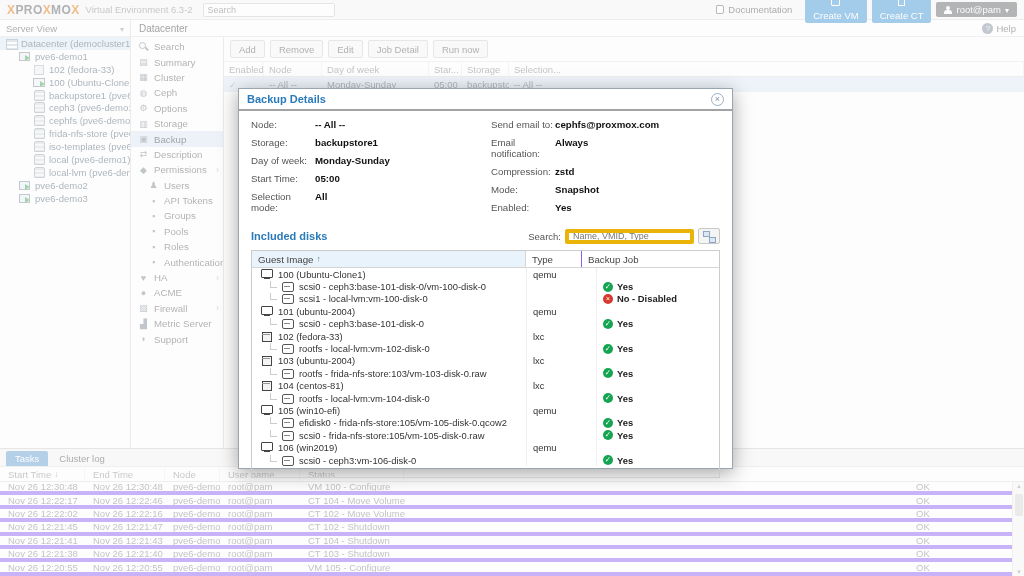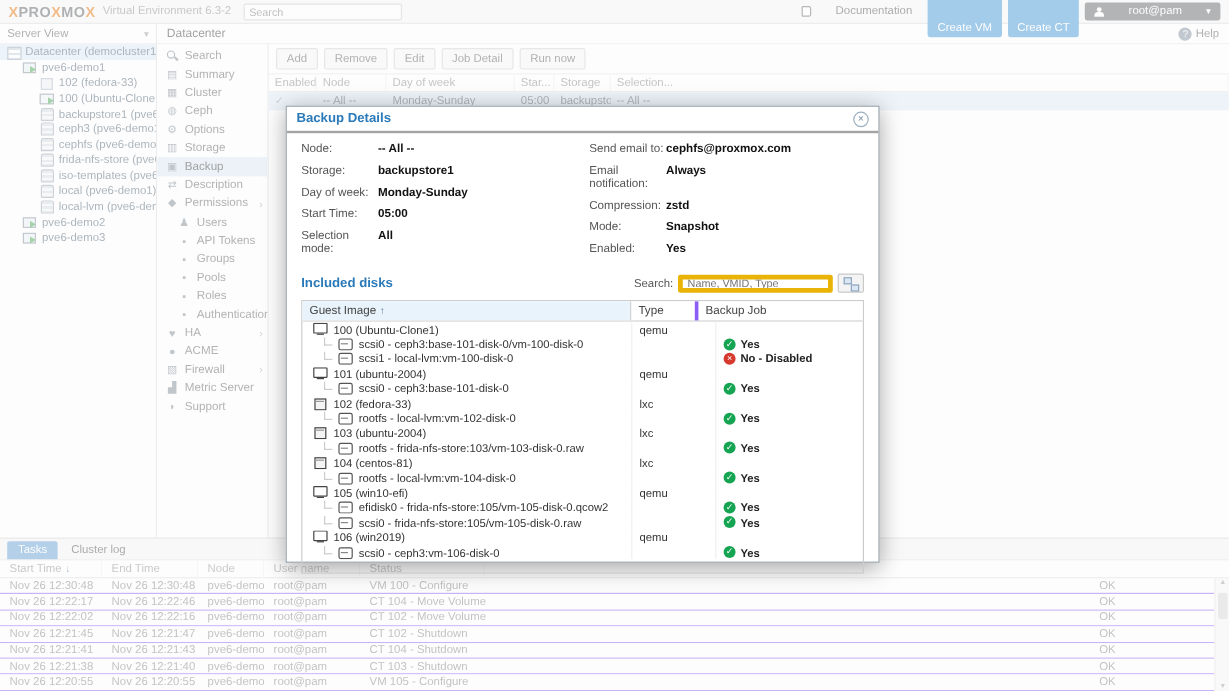--- a/index.html
+++ b/index.html
@@ -9,21 +9,21 @@
 
   
   #header{position:absolute;top:0;left:0;right:0;height:20px;background:#f5f5f5;
     border-bottom:1px solid #dcdcdc;display:flex;align-items:center;padding:0 7px;z-index:1;}
   #logo{font-weight:bold;font-size:12px;color:#54575a;letter-spacing:.4px;display:flex;}
   #logo .orange{color:#e57000;}
   #ve{font-size:9.5px;color:#8a8a8a;margin-left:6px;margin-right:10px;white-space:nowrap;}
   #hsearch{width:132px;height:14px;font-size:9px;border:1px solid #c9c9c9;border-radius:2px;
     padding:0 4px;color:#555;background:#fff;}
   #hright{margin-left:auto;display:flex;align-items:center;gap:5px;}
-  .hbtn{font-size:9.5px;display:flex;align-items:center;gap:20px;padding:2px 8px;border-radius:2px;cursor:pointer;}
+  .hbtn{font-size:9.5px;display:flex;align-items:center;gap:4px;padding:2px 8px;border-radius:2px;cursor:pointer;}
   .doc-btn{color:#4a4a4a;}
   .blue-btn{background:#3892d4;color:#fff;flex-direction:column;}
   .user-btn{background:#5a5d61;color:#fff;}
   .book-ic{width:8px;height:9px;border:1px solid #666;border-radius:1px 2px 2px 1px;background:#fff;}
   .mini-monitor{width:9px;height:7px;border:1px solid #fff;border-radius:1px;}
   .mini-cube{width:7px;height:7px;border:1px solid #fff;}
   .mini-user{width:8px;height:8px;}
   .mini-user::before{content:"";position:absolute;left:2px;top:0;width:4px;height:4px;border-radius:50%;background:#fff;}
   .mini-user::after{content:"";position:absolute;left:0;top:4px;width:8px;height:4px;border-radius:3px 3px 0 0;background:#fff;}
   .caret-down::after{content:"▾";font-size:8px;color:inherit;}
@@ -92,21 +92,21 @@
   .ttab{font-size:9.5px;padding:2px 9px;border-radius:2px 2px 0 0;cursor:pointer;color:#4a4a4a;}
   .ttab.active{background:#5d9bd3;color:#fff;}
   #task-header{display:flex;height:16px;background:#fff;border-top:1px solid #e0e0e0;border-bottom:1px solid #ddd;
     font-size:9.5px;color:#8a8a8a;align-items:center;}
   #task-header>div{padding-left:8px;height:100%;display:flex;align-items:center;gap:3px;
     border-right:1px solid #f0f0f0;overflow:hidden;white-space:nowrap;}
   .c-start{width:85px;}.c-end{width:80px;}.c-node{width:55px;}.c-user{width:80px;}
   .c-desc{flex:1;}.c-status{width:104px;}
   #task-rows{position:absolute;top:33px;left:0;right:12px;bottom:0;overflow:hidden;}
   .task-row{display:flex;height:13.4px;align-items:center;font-size:9.5px;color:#7d7d7d;
-    border-bottom:1px solid #8b5cf6;background:#fff;cursor:pointer;}
+    border-bottom:4px solid #8b5cf6;background:#fff;cursor:pointer;}
   .task-row>div{padding-left:8px;overflow:hidden;white-space:nowrap;}
   #task-scroll{position:absolute;top:33px;right:0;width:12px;bottom:0;background:#f6f6f6;border-left:1px solid #e3e3e3;}
   #task-thumb{position:absolute;top:12px;left:2px;width:8px;height:22px;background:#d4d4d4;border-radius:2px;cursor:pointer;}
   .scroll-arrow{position:absolute;left:0;width:12px;font-size:6px;color:#999;text-align:center;}
 
   
   #mask{position:absolute;inset:0;background:rgba(252,252,252,.55);z-index:5;}
   #modal{position:absolute;left:238px;top:88px;width:495px;height:381px;background:#fff;
     border:1px solid #9aa5ad;box-shadow:0 4px 18px rgba(0,0,0,.35);z-index:10;}
   #modal-titlebar{height:22px;display:flex;align-items:center;justify-content:space-between;
@@ -129,21 +129,21 @@
   #disk-search{width:129px;height:15px;font-size:9px;border:4px solid #eab308;border-radius:2px;padding:0 4px;}
   .treebtn{width:22px;height:16px;border:1px solid #c9c9c9;border-radius:2px;background:#f4f4f4;cursor:pointer;}
   .treebtn::before,.treebtn::after{content:"";position:absolute;left:4px;width:5px;height:4px;border:1px solid #8fa6c0;background:#dbe7f3;}
   .treebtn::before{top:2px;}
   .treebtn::after{top:8px;left:10px;}
 
   #disks-table{margin-top:6px;border:1px solid #ccc;height:228px;overflow:hidden;}
   #disks-header{display:flex;height:17px;border-bottom:1px solid #d5d5d5;font-size:9.7px;color:#444;align-items:center;background:#fff;}
   #disks-header .dh{height:100%;display:flex;align-items:center;padding-left:6px;gap:3px;}
   .dh-name{width:274px;background:#e9f3fb;border-right:1px solid #d5d5d5;}
-  .dh-type{width:56px;border-right:3px solid #8b5cf6;}
+  .dh-type{width:56px;border-right:1px solid #8b5cf6;}
   .dh-backup{flex:1;}
   .sort-arrow{color:#6b88a5;font-size:8.5px;}
   .gi-row{display:flex;height:12.4px;align-items:center;font-size:9.4px;color:#333;}
   .gi-name{width:274px;display:flex;align-items:center;overflow:hidden;white-space:nowrap;padding-left:8px;}
   .gi-name.vol{padding-left:18px;}
   .gi-type{width:70px;padding-left:6px;border-left:1px solid #efefef;align-self:stretch;display:flex;align-items:center;}
   .gi-backup{flex:1;padding-left:6px;border-left:1px solid #efefef;align-self:stretch;display:flex;align-items:center;gap:4px;}
   .elbow{display:inline-block;width:7px;height:7px;border-left:1px solid #ccc;border-bottom:1px solid #ccc;
     margin-right:4px;transform:translateY(-2px);flex:none;}
   .g-ic{width:14px;height:11px;margin-right:4px;}

